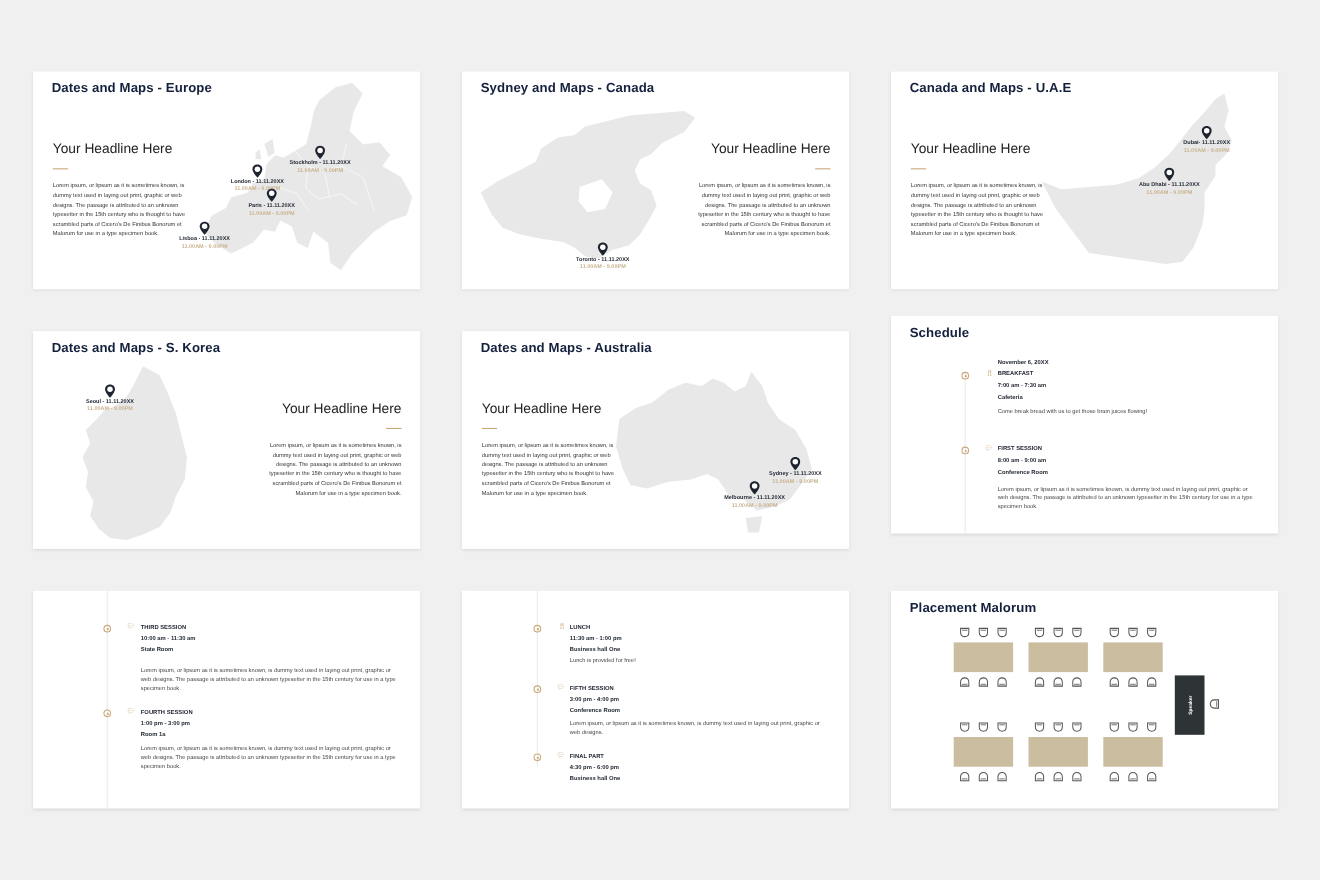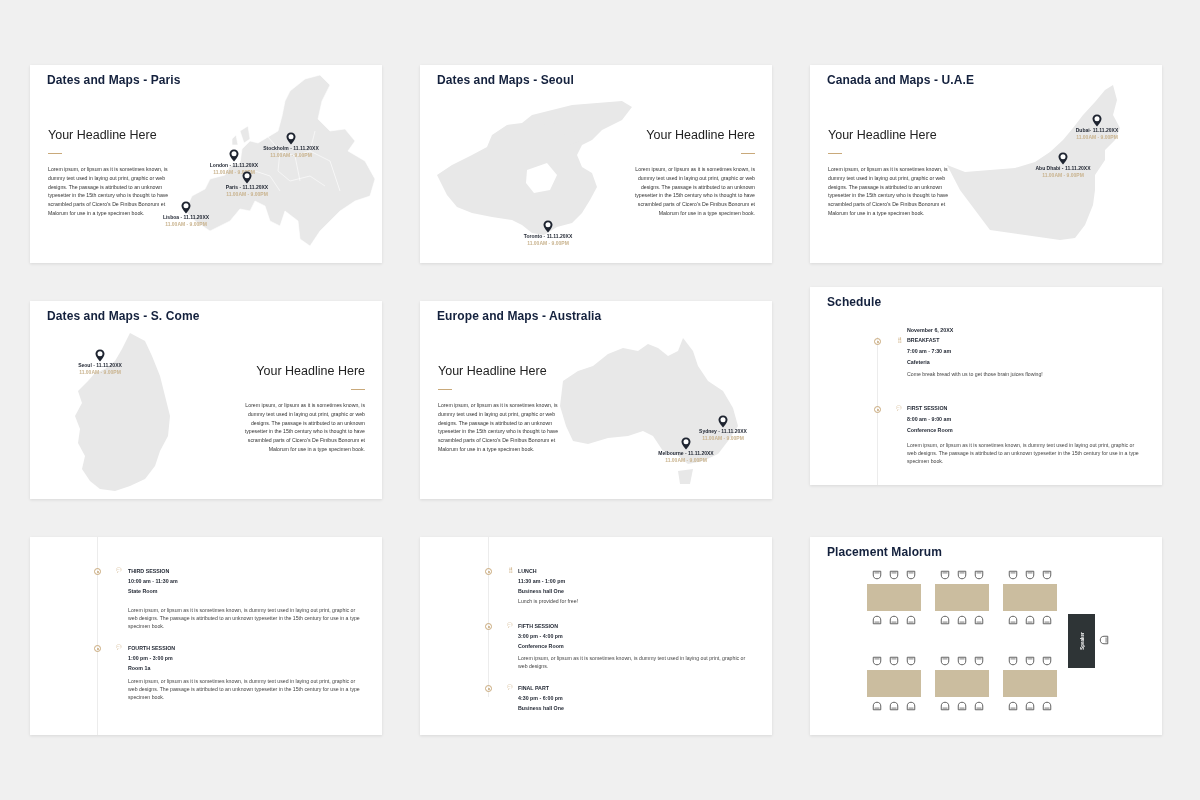--- a/index.html
+++ b/index.html
@@ -101,21 +101,21 @@
     <span class="pin-city">Paris - 11.11.20XX</span>
     <span class="pin-time">11.00AM - 9.00PM</span>
   </div>
   <div class="pin" style="left:156px; top:136px;">
     <svg class="pin-icon">
         <use href="#pin"></use>
       </svg>
     <span class="pin-city">Lisboa - 11.11.20XX</span>
     <span class="pin-time">11.00AM - 9.00PM</span>
   </div>
-  <div class="slide-title">Dates and Maps - Paris</div>
+  <div class="slide-title">Dates and Maps - Europe</div>
 </div>
 
 <div class="slide" style="left:420px; top:65px;">
   <div class="map-shape" style="left:12px; top:30px;">
     <svg width="205" height="160" viewBox="0 0 205 160">
       <path fill="#e8e8e8" d="M5 80 L20 70 L40 60 L55 52 L60 40 L75 30 L90 28 L100 20 L120 15 L140 10 L165 8 L190 6 L200 12 L190 25 L170 35 L160 45 L150 50 L145 60 L150 72 L160 78 L165 92 L158 105 L150 118 L140 128 L125 132 L112 140 L100 138 L90 130 L80 125 L60 122 L40 118 L25 112 L15 100 Z"></path>
       <path fill="#ffffff" d="M95 75 L115 68 L125 80 L118 95 L102 98 L94 88 Z"></path>
       <path fill="#e8e8e8" d="M130 40 L145 36 L150 45 L138 50 Z M110 30 L125 28 L122 38 L112 38 Z"></path>
     </svg>
   </div>
@@ -123,21 +123,21 @@
   <div class="accent-rule" style="right:17px; top:88px;"></div>
   <div class="body-text right-align" style="right:17px; top:100px;">Lorem ipsum, or lipsum as it is sometimes known, is dummy text used in laying out print, graphic or web designs. The passage is attributed to an unknown typesetter in the 15th century who is thought to have scrambled parts of Cicero's De Finibus Bonorum et Malorum for use in a type specimen book.</div>
 
   <div class="pin" style="left:128px; top:155px;">
     <svg class="pin-icon">
         <use href="#pin"></use>
       </svg>
     <span class="pin-city">Toronto - 11.11.20XX</span>
     <span class="pin-time">11.00AM - 9.00PM</span>
   </div>
-  <div class="slide-title">Dates and Maps - Seoul</div>
+  <div class="slide-title">Sydney and Maps - Canada</div>
 </div>
 
 <div class="slide" style="left:810px; top:65px;">
   <div class="map-shape" style="left:135px; top:15px;">
     <svg width="215" height="165" viewBox="0 0 215 165">
       <path fill="#e8e8e8" d="M2 85 L20 92 L45 90 L70 88 L90 82 L105 72 L118 60 L128 48 L138 35 L150 22 L160 10 L168 5 L172 20 L168 35 L175 48 L170 60 L160 70 L160 80 L150 95 L150 110 L148 125 L140 145 L130 158 L115 160 L80 155 L45 150 L30 130 L15 110 Z"></path>
     </svg>
   </div>
   <div class="headline" style="left:18px; top:63px;">Your Headline Here</div>
   <div class="accent-rule" style="left:18px; top:88px;"></div>
@@ -170,21 +170,21 @@
   <div class="accent-rule" style="right:17px; top:88px;"></div>
   <div class="body-text right-align" style="right:17px; top:100px;">Lorem ipsum, or lipsum as it is sometimes known, is dummy text used in laying out print, graphic or web designs. The passage is attributed to an unknown typesetter in the 15th century who is thought to have scrambled parts of Cicero's De Finibus Bonorum et Malorum for use in a type specimen book.</div>
 
   <div class="pin" style="left:70px; top:48px;">
     <svg class="pin-icon">
         <use href="#pin"></use>
       </svg>
     <span class="pin-city">Seoul - 11.11.20XX</span>
     <span class="pin-time">11.00AM - 9.00PM</span>
   </div>
-  <div class="slide-title">Dates and Maps - S. Come</div>
+  <div class="slide-title">Dates and Maps - S. Korea</div>
 </div>
 
 <div class="slide" style="left:420px; top:301px;">
   <div class="map-shape" style="left:138px; top:35px;">
     <svg width="185" height="150" viewBox="0 0 185 150">
       <path fill="#e8e8e8" d="M5 45 L20 35 L35 30 L50 18 L65 12 L80 15 L90 8 L100 12 L110 20 L120 15 L125 2 L135 15 L140 30 L150 45 L165 55 L175 72 L180 90 L170 105 L160 118 L145 125 L130 128 L118 118 L105 115 L95 100 L85 95 L70 100 L50 102 L30 108 L15 105 L8 90 L2 70 Z"></path>
       <path fill="#e8e8e8" d="M120 135 L135 133 L132 148 L122 148 Z"></path>
     </svg>
   </div>
   <div class="headline" style="left:18px; top:63px;">Your Headline Here</div>
@@ -198,21 +198,21 @@
     <span class="pin-city">Sydney - 11.11.20XX</span>
     <span class="pin-time">11.00AM - 9.00PM</span>
   </div>
   <div class="pin" style="left:266px; top:136px;">
     <svg class="pin-icon">
         <use href="#pin"></use>
       </svg>
     <span class="pin-city">Melbourne - 11.11.20XX</span>
     <span class="pin-time">11.00AM - 9.00PM</span>
   </div>
-  <div class="slide-title">Europe and Maps - Australia</div>
+  <div class="slide-title">Dates and Maps - Australia</div>
 </div>
 
 <div class="slide" style="left:810px; top:287px;">
   <div class="slide-title">Schedule</div>
   <div class="timeline-line" style="left:67px; top:50px; height:148px;"></div>
   <div class="sched-date" style="left:97px; top:40px;">November 6, 20XX</div>
 
   <div class="sched-marker" style="left:64px; top:51px;"></div>
   <div class="sched-type-icon" style="left:86px; top:50px;">🍴︎</div>
   <div class="sched-item" style="left:97px; top:50px;">

